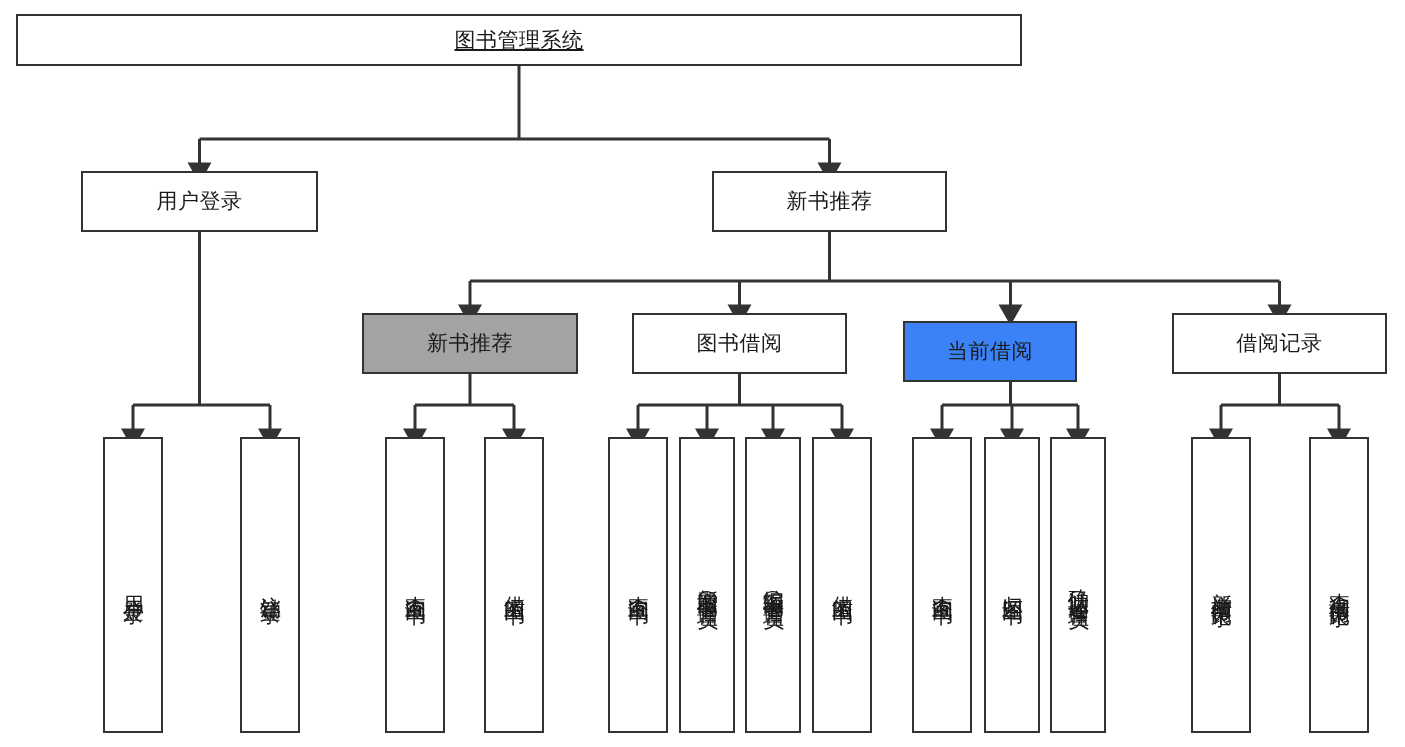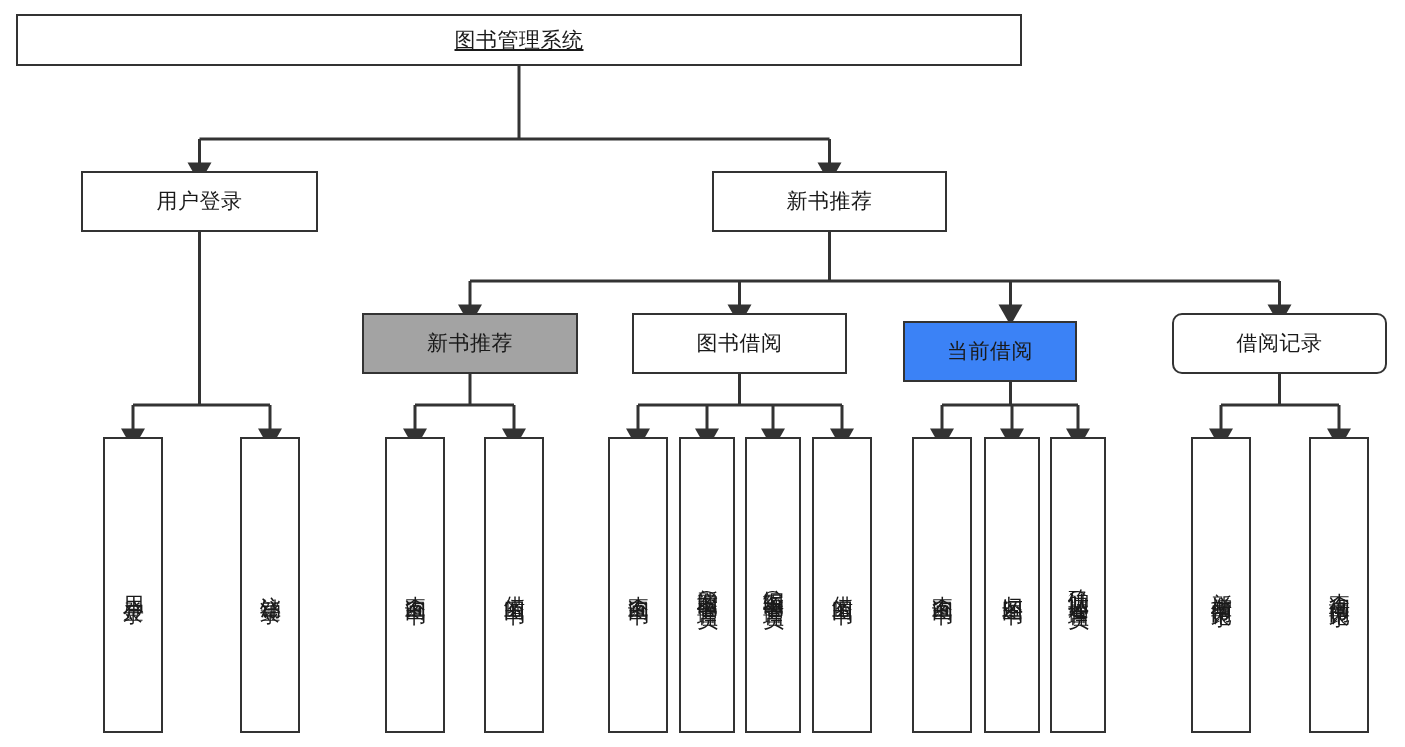--- a/index.html
+++ b/index.html
@@ -126,21 +126,21 @@
       </div>
       <div class="node" style="left: 362px; top: 313px; width: 216px; height: 61px; border-color: rgb(51, 51, 51); background: #a3a3a3; color: rgb(26, 26, 26);">
         <span class="node-label">新书推荐</span>
       </div>
       <div class="node" style="left: 632px; top: 313px; width: 215px; height: 61px; border-color: rgb(51, 51, 51); background: rgb(255, 255, 255); color: rgb(26, 26, 26);">
         <span class="node-label">图书借阅</span>
       </div>
       <div class="node" style="left: 903px; top: 313px; width: 174px; height: 61px; border-color: rgb(51, 51, 51); background: #3b82f6; color: rgb(26, 26, 26); margin-top: 8px;">
         <span class="node-label">当前借阅</span>
       </div>
-      <div class="node" style="left: 1172px; top: 313px; width: 215px; height: 61px; border-color: rgb(51, 51, 51); background: rgb(255, 255, 255); color: rgb(26, 26, 26); border-radius: 10px;">
+      <div class="node" style="left: 1172px; top: 313px; width: 215px; height: 61px; border-color: rgb(51, 51, 51); background: rgb(255, 255, 255); color: rgb(26, 26, 26);">
         <span class="node-label">借阅记录</span>
       </div>
       <div class="node leaf" style="left: 103px; top: 437px; width: 60px; height: 296px; border-color: rgb(51, 51, 51); background: rgb(255, 255, 255); color: rgb(26, 26, 26);">
         <span class="node-label">用户登录</span>
       </div>
       <div class="node leaf" style="left: 240px; top: 437px; width: 60px; height: 296px; border-color: rgb(51, 51, 51); background: rgb(255, 255, 255); color: rgb(26, 26, 26);">
         <span class="node-label">注销登录</span>
       </div>
       <div class="node leaf" style="left: 385px; top: 437px; width: 60px; height: 296px; border-color: rgb(51, 51, 51); background: rgb(255, 255, 255); color: rgb(26, 26, 26);">
         <span class="node-label">查询图书</span>

